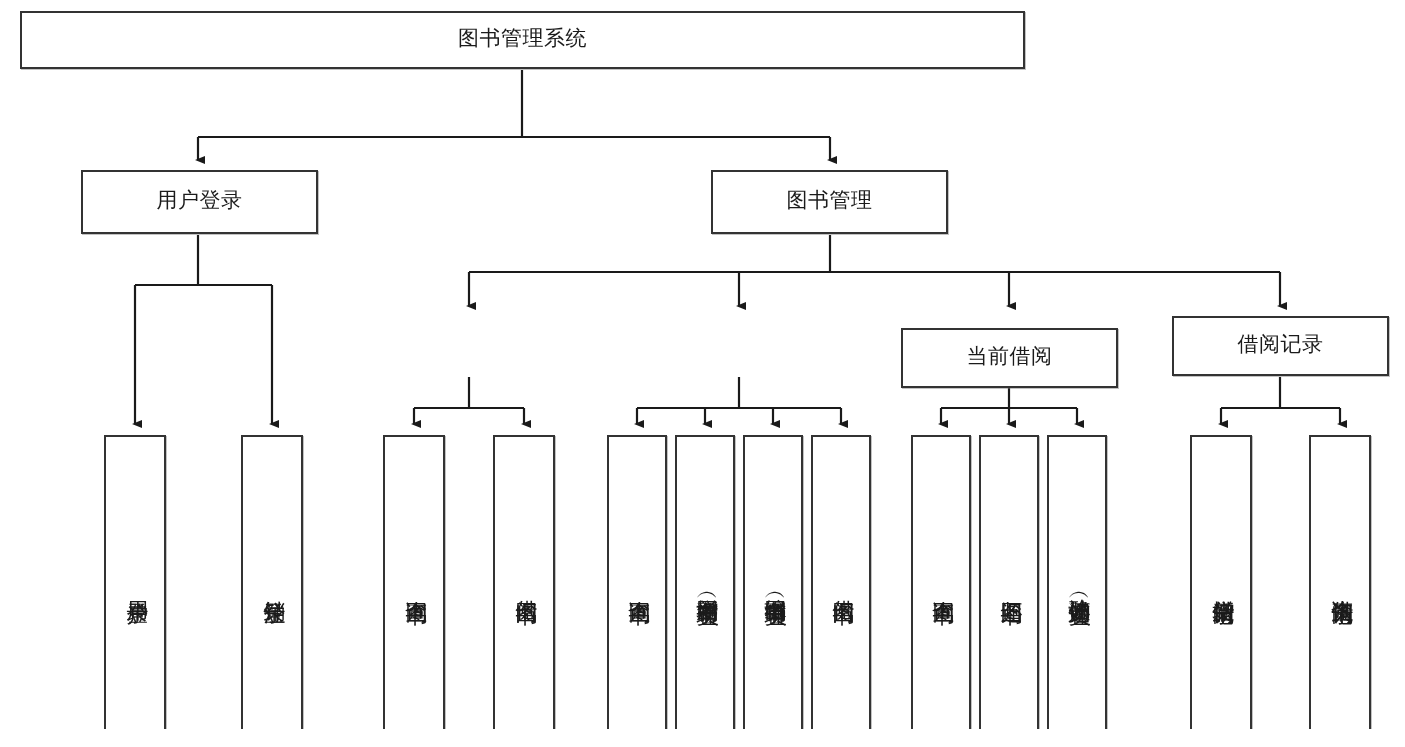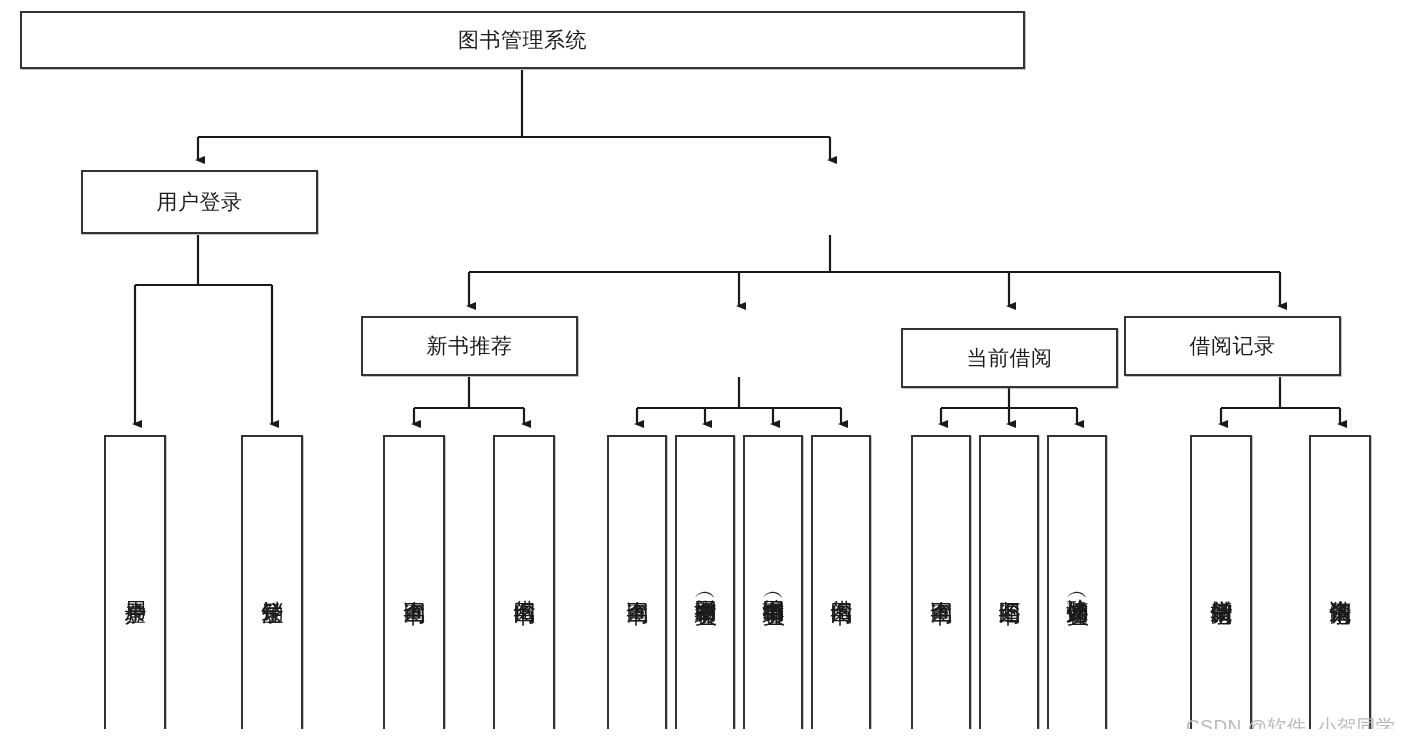--- a/index.html
+++ b/index.html
@@ -5,21 +5,21 @@
   html, body {
     margin: 0;
     padding: 0;
     background: #ffffff;
   }
   #canvas {
     position: relative;
     width: 1405px;
     height: 729px;
     background: #ffffff;
-    font-family: Liberation Sans, sans-serif;
+    font-family: Liberation Mono, monospace;
     overflow: hidden;
   }
   svg.wires {
     position: absolute;
     left: 0; top: 0;
     width: 1405px;
     height: 747px;
     pointer-events: none;
   }
   .node {
@@ -118,28 +118,28 @@
     </g>
   </svg>
 
   <div class="node" style="left:20px; top:11px; width:1005px; height:58px;">
     <span class="label-h">图书管理系统</span>
   </div>
 
   <div class="node" style="left:81px; top:170px; width:237px; height:64px;">
     <span class="label-h">用户登录</span>
   </div>
+  <div class="node" style="left:711px; top:170px; width:237px; height:64px;">
+    <span class="label-h">图书管理</span>
+  </div>
 
-  <div class="node" style="left:361px; top:316px; width:217px; height:60px;">
-    <span class="label-h">新书推荐</span>
-  </div>
   <div class="node" style="left:901px; top:316px; width:217px; height:60px;margin-top:12px;">
     <span class="label-h">当前借阅</span>
   </div>
-  <div class="node" style="left:1124px; top:316px; width:217px; height:60px;">
+  <div class="node" style="left:1172px; top:316px; width:217px; height:60px;">
     <span class="label-h">借阅记录</span>
   </div>
 
   <div class="node vert" style="left:104px; top:435px; width:62px; height:300px;">
     <span class="label-v">用户登录</span>
   </div>
   <div class="node vert" style="left:241px; top:435px; width:62px; height:300px;">
     <span class="label-v">注销登录</span>
   </div>
 
@@ -173,15 +173,14 @@
     <span class="label-v">确认归还（管理员）</span>
   </div>
 
   <div class="node vert" style="left:1190px; top:435px; width:62px; height:300px;">
     <span class="label-v">新增借阅记录</span>
   </div>
   <div class="node vert" style="left:1309px; top:435px; width:62px; height:300px;">
     <span class="label-v">查询借阅记录</span>
   </div>
 
-  <div class="watermark">CSDN @软件_小贺同学</div>
 
 </div>
 
 </body></html>

